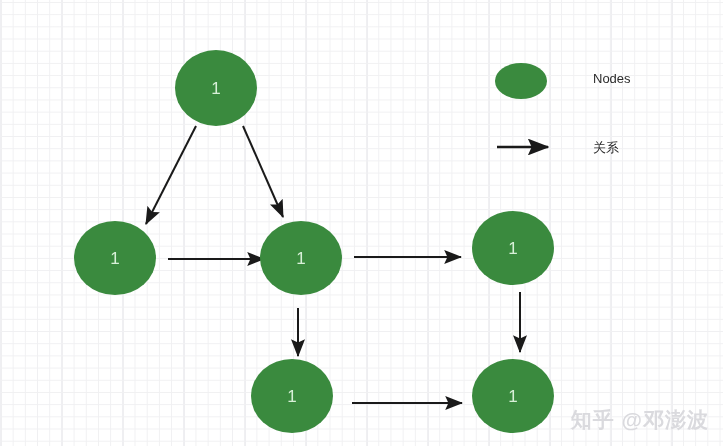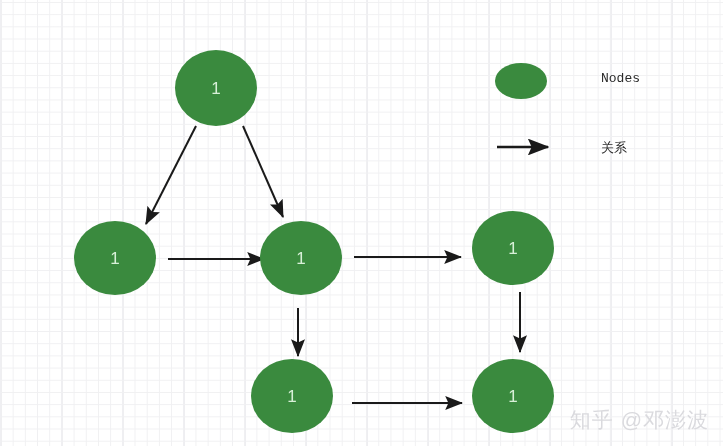--- a/index.html
+++ b/index.html
@@ -48,35 +48,35 @@
     user-select: none;
   }
   .legend-swatch {
     position: absolute;
     border-radius: 50%;
     background: #3a8a3e;
   }
   .legend-label {
     position: absolute;
     color: #2b2b2b;
-    font-family: Liberation Mono, monospace;
+    font-family: Liberation Sans, sans-serif;
     font-size: 13px;
     white-space: nowrap;
-    margin-left: 8px;
   }
   #watermark {
     position: absolute;
     right: 14px;
     bottom: 12px;
     color: #dadade;
     font-family: "Liberation Sans", sans-serif;
     font-size: 21px;
     letter-spacing: 1px;
     white-space: nowrap;
     user-select: none;
+    font-weight: bold;
   }
 </style>
 </head>
 <body>
 
 <div id="canvas">
 
   <svg id="edge-layer" viewBox="0 0 723 446" xmlns="http://www.w3.org/2000/svg">
     <defs>
       <marker id="arrowhead" markerWidth="9" markerHeight="7" refX="8.4" refY="3.5" orient="auto" markerUnits="strokeWidth">

